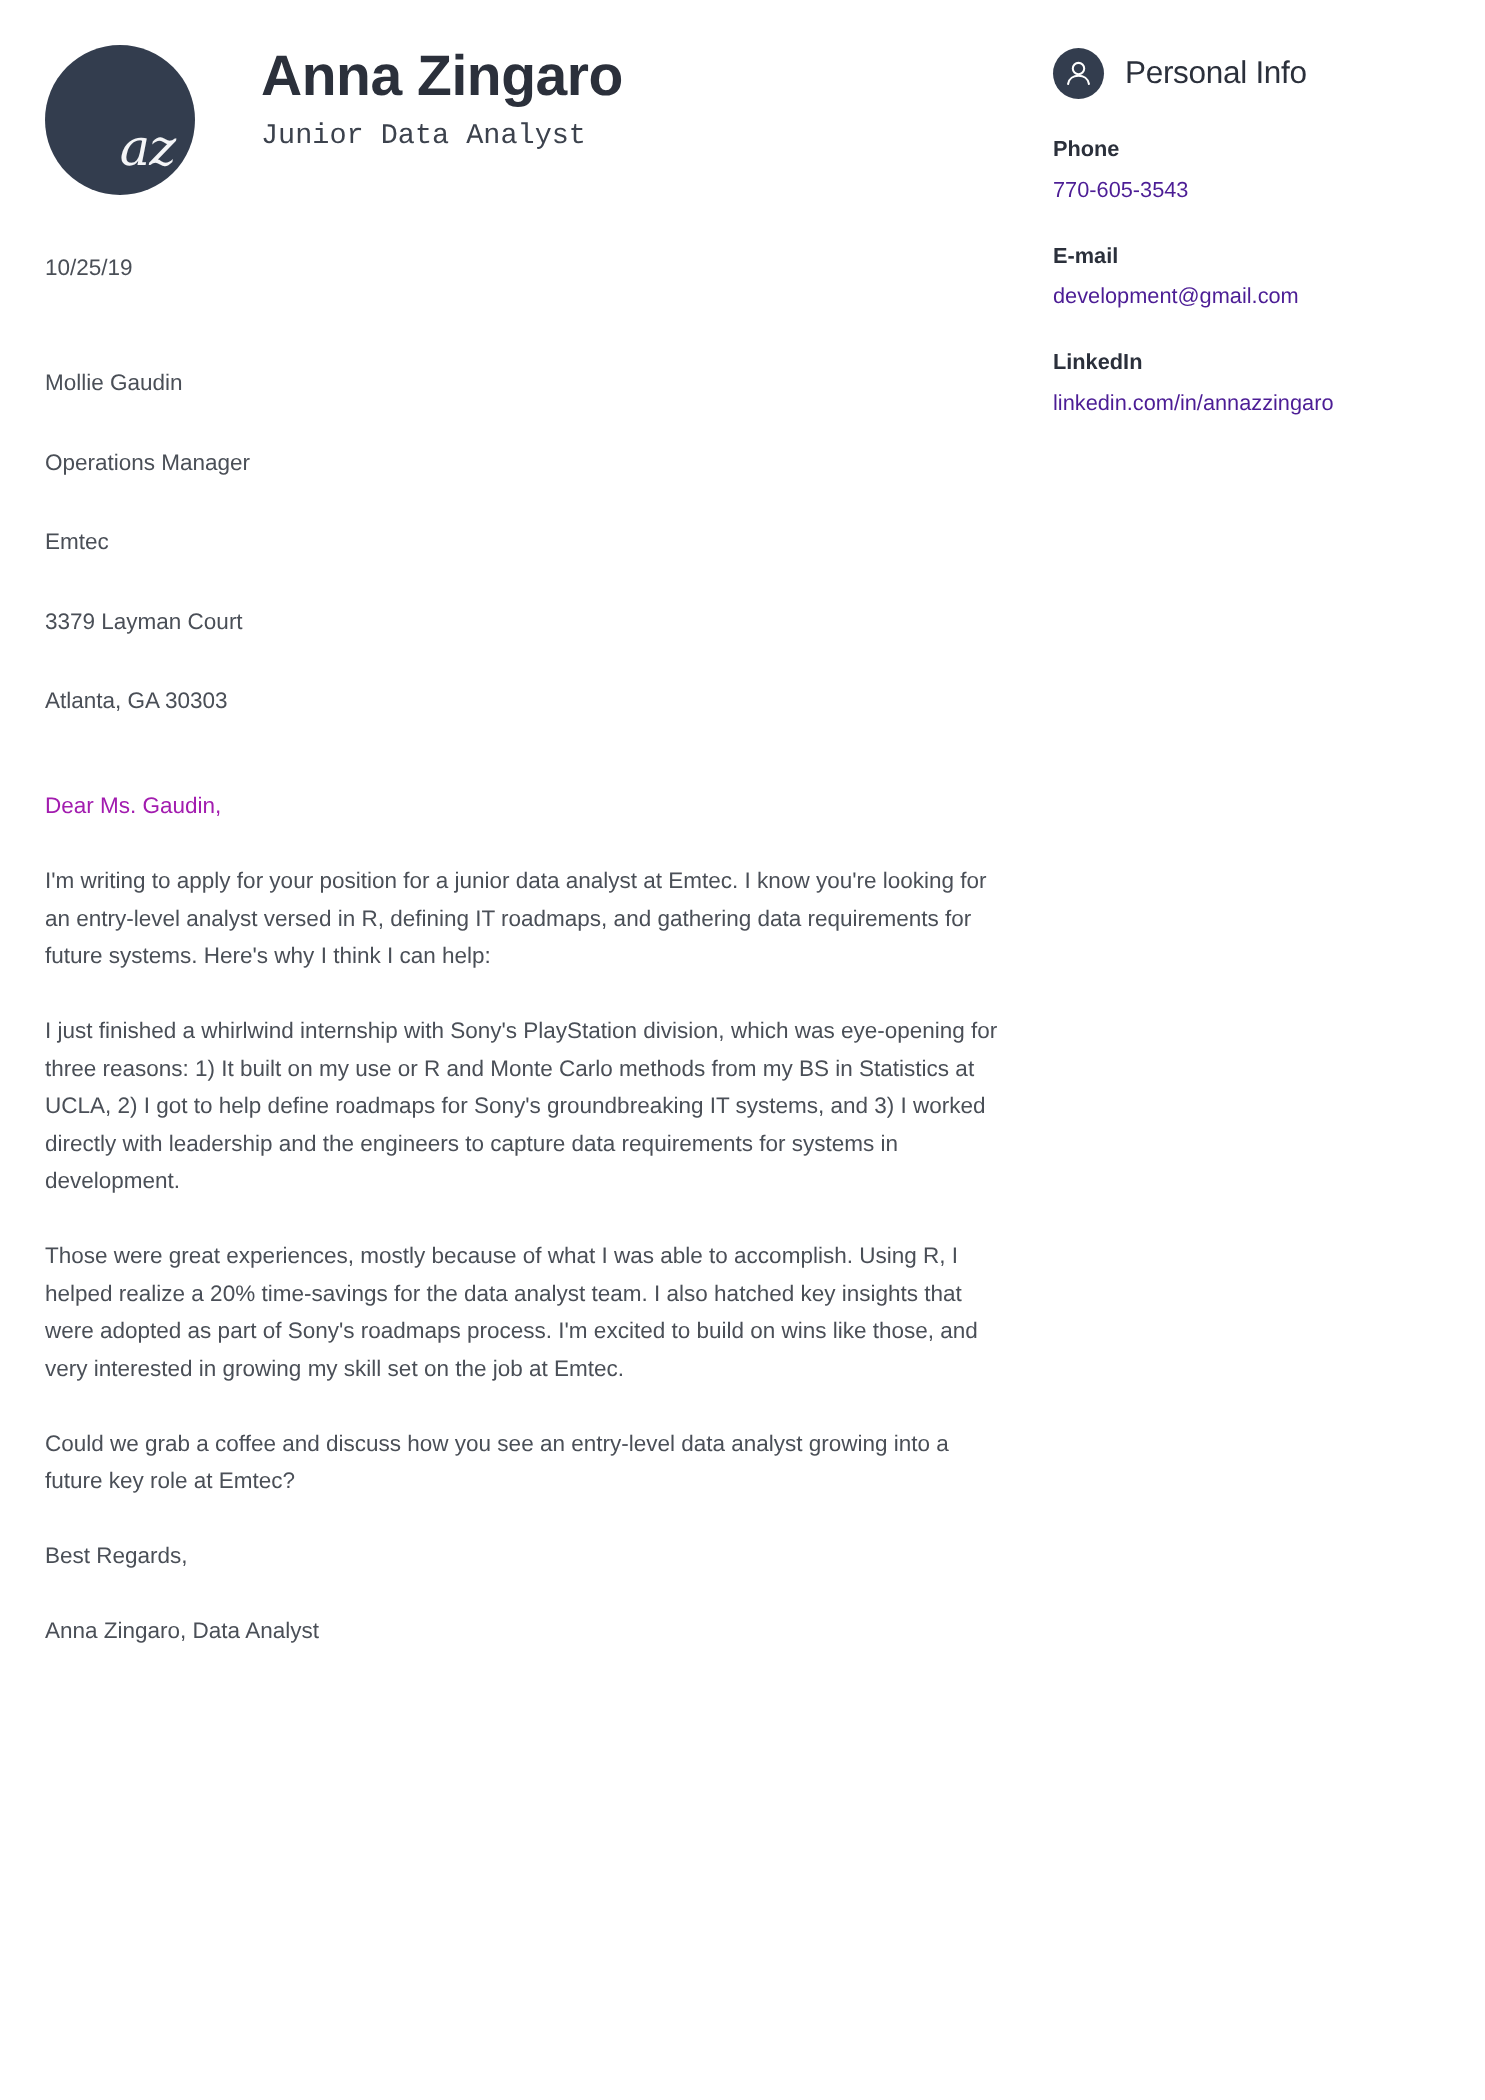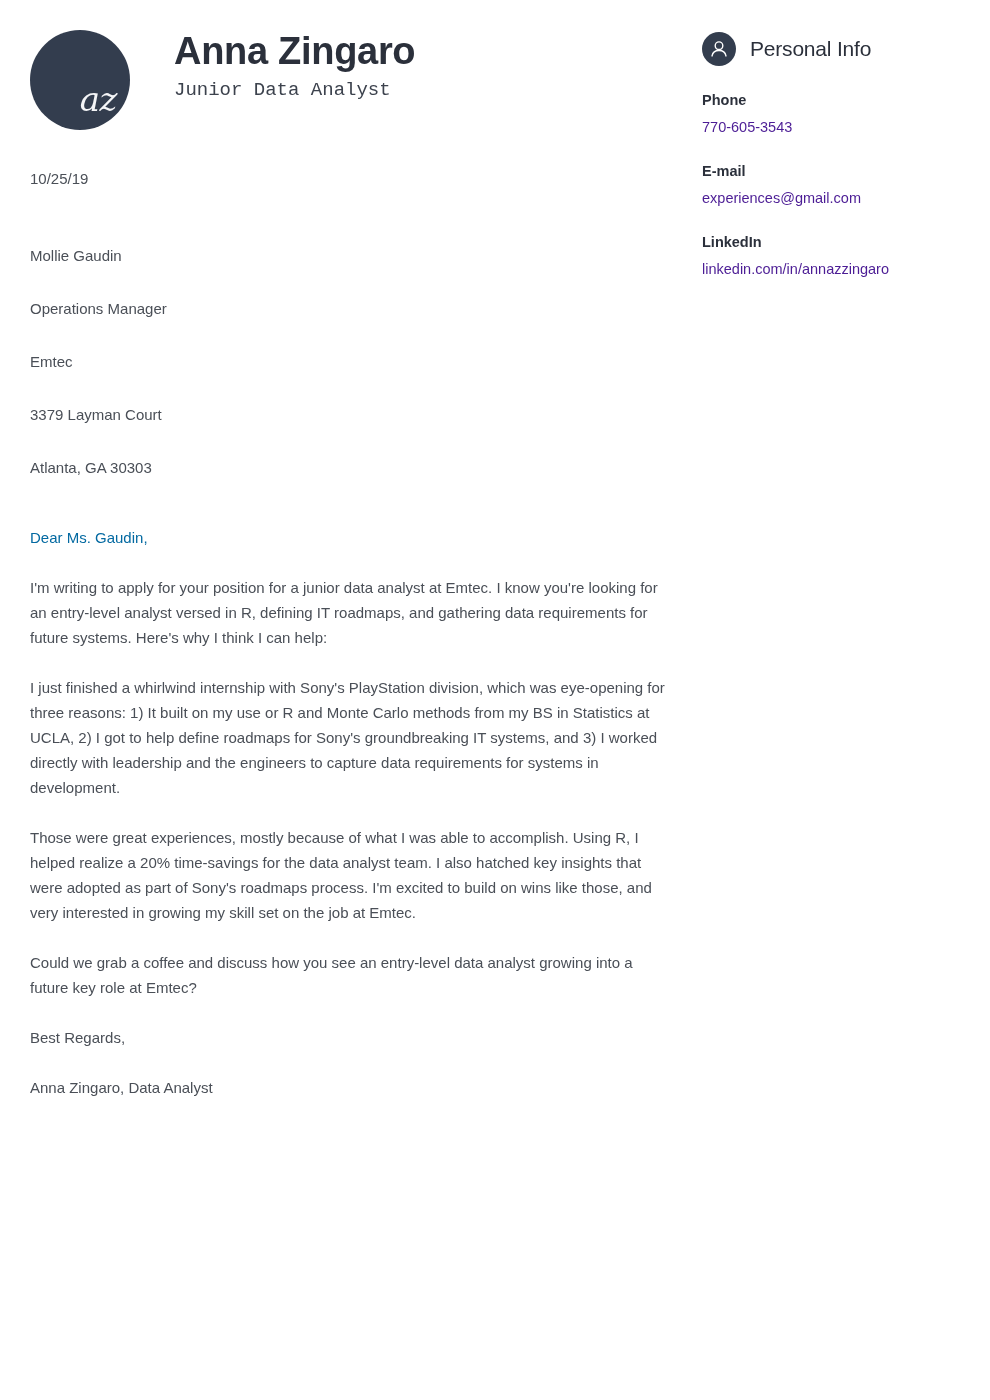--- a/index.html
+++ b/index.html
@@ -95,21 +95,21 @@
     line-height: 25px;
     color: #4a4f57;
   }
 
   .recipient div { white-space: pre; margin-top: 28px; }
 
   .salutation {
     margin-top: 45px;
     font-size: 15px;
     line-height: 25px;
-    color: #0369a1;
+    color: #a21caf;
   }
 
   .body-paragraph {
     margin-top: 25px;
     font-size: 15px;
     line-height: 25px;
     color: #4a4f57;
     text-align: left;
   }
 
@@ -234,21 +234,21 @@
       <span class="sidebar-title">Personal Info</span>
     </div>
 
     <div class="info-group">
       <div class="info-label">Phone</div>
       <div class="info-value">770-605-3543</div>
     </div>
 
     <div class="info-group">
       <div class="info-label">E-mail</div>
-      <div class="info-value">experiences@gmail.com</div>
+      <div class="info-value">development@gmail.com</div>
     </div>
 
     <div class="info-group">
       <div class="info-label">LinkedIn</div>
       <div class="info-value">linkedin.com/in/annazzingaro</div>
     </div>
 
   </div>
 
 </div>

